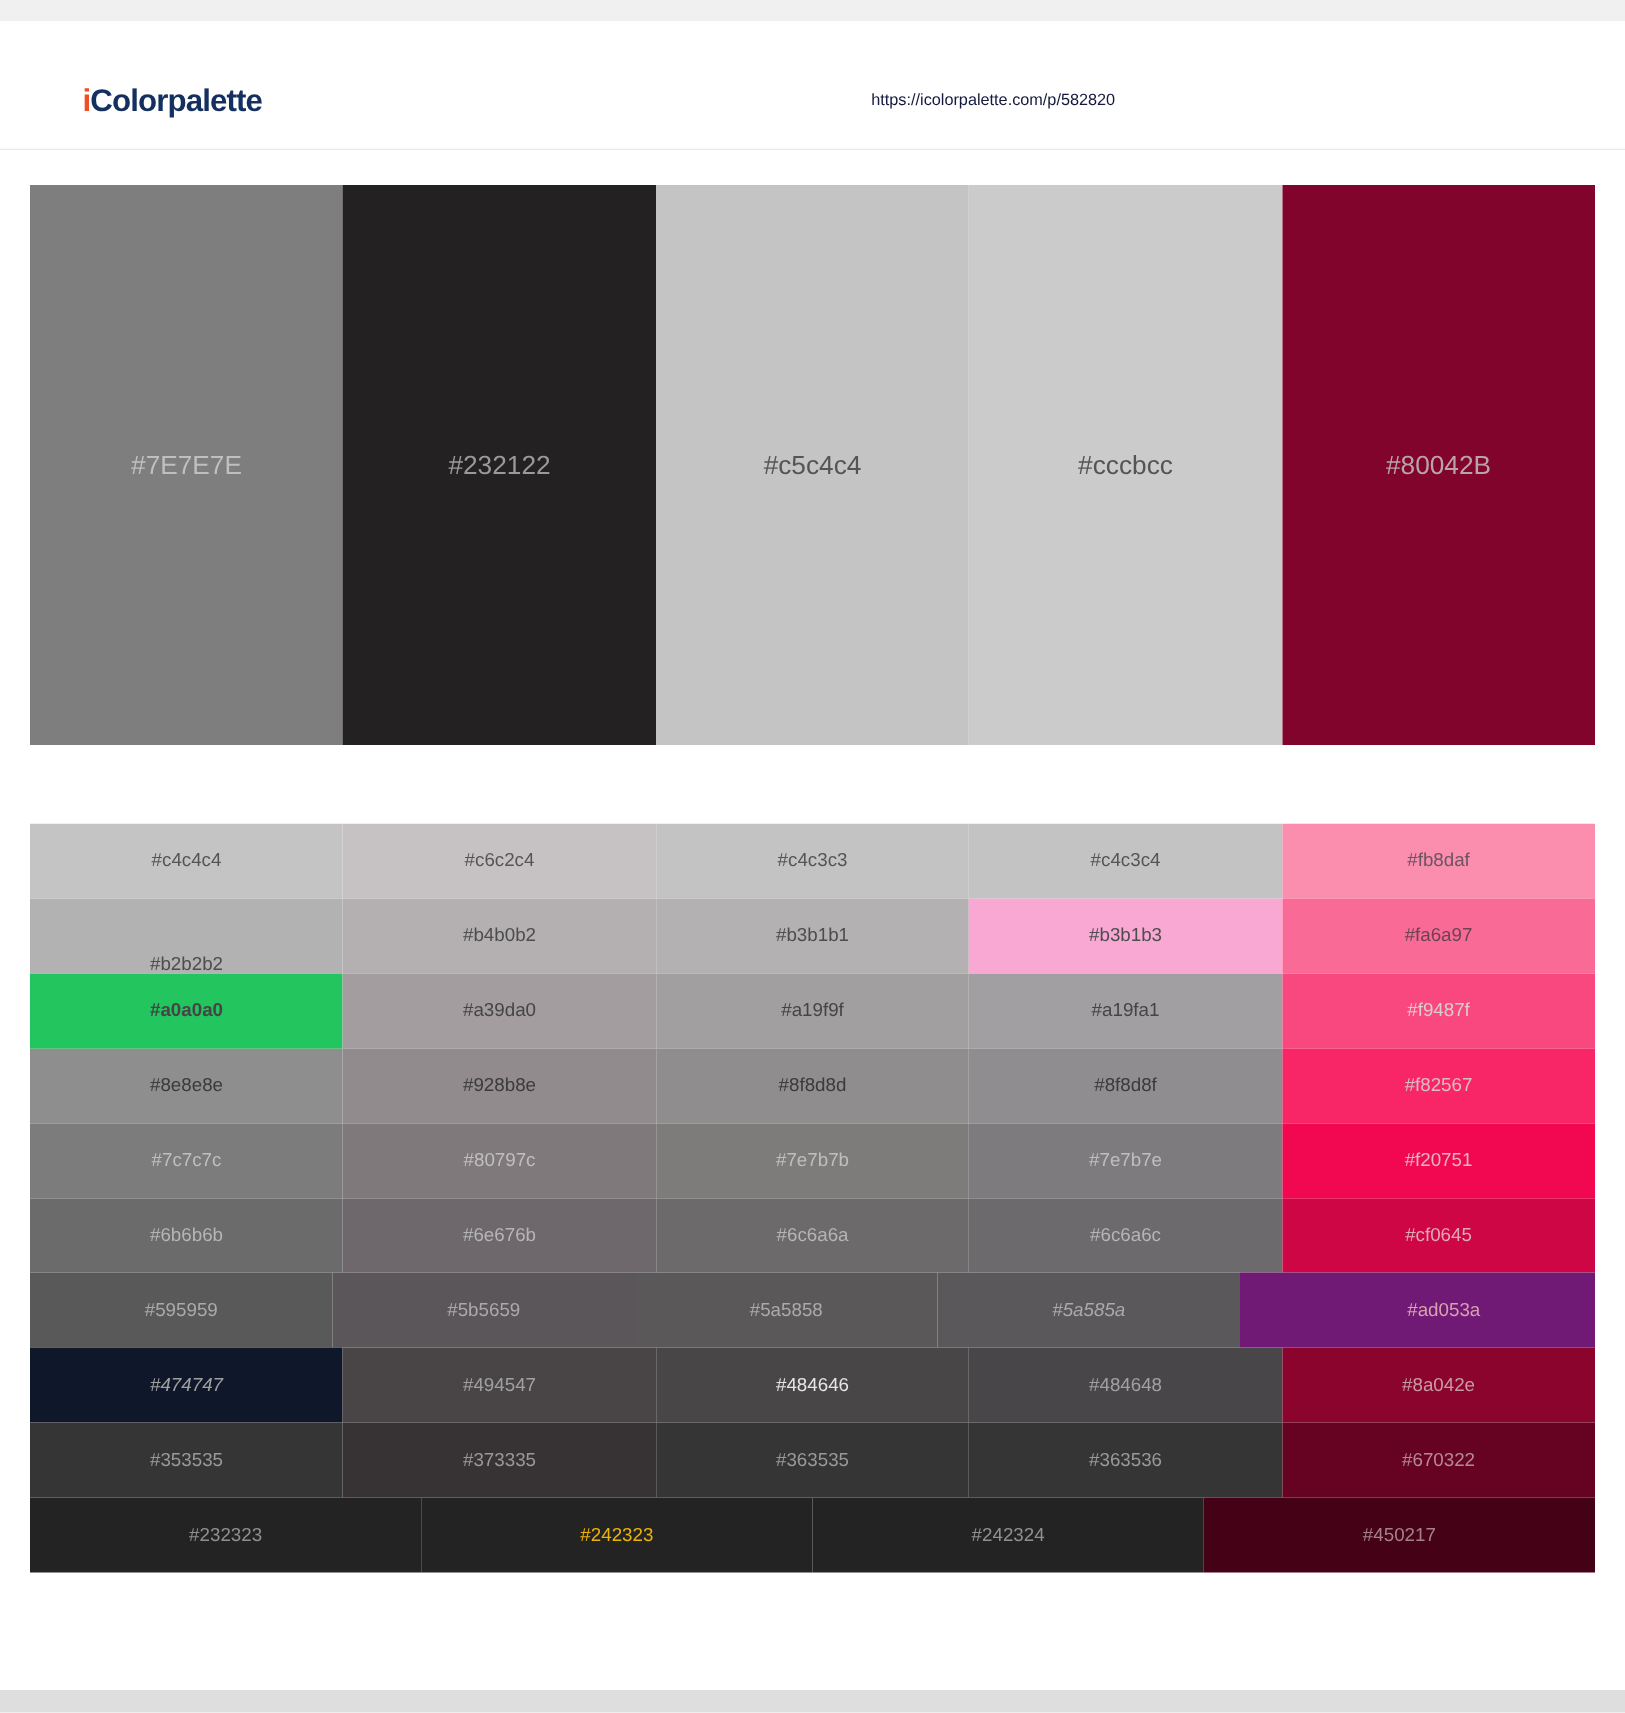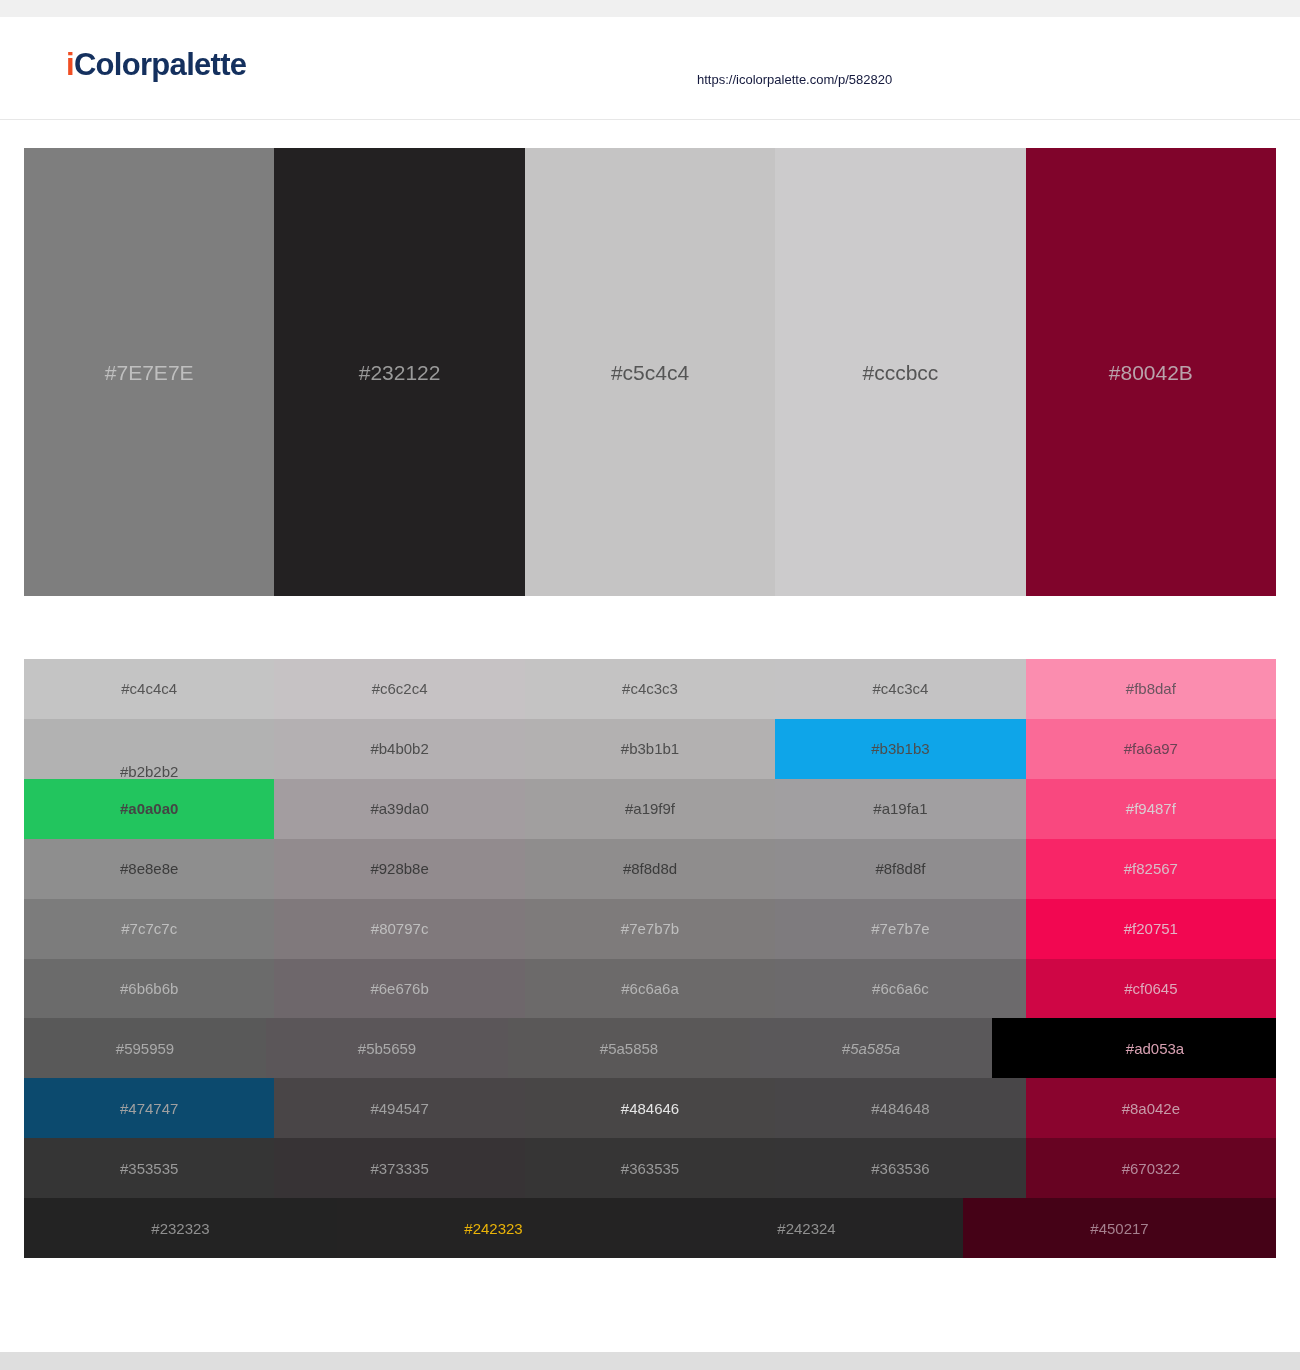--- a/index.html
+++ b/index.html
@@ -22,22 +22,22 @@
   
   .site-header {
     height: 103px;
     background: #ffffff;
     border-bottom: 1px solid #e7e7e7;
     position: relative;
   }
   .logo {
     position: absolute;
     left: 66px;
-    top: 32px;
-    font-size: 31px;
+    top: 52px;
+    font-size: 25px;
     font-weight: bold;
     letter-spacing: -0.7px;
     line-height: 1;
     white-space: nowrap;
   }
   .logo .logo-i { color: #f04e23; }
   .logo .logo-rest { color: #14305e; }
 
   .page-url {
     position: absolute;
@@ -152,21 +152,21 @@
     <div class="shade-row">
       <div class="shade-cell" style="background: rgb(178, 178, 178); align-items: flex-end;">
         <span style="color: rgb(77, 77, 77);">#b2b2b2</span>
       </div>
       <div class="shade-cell" style="background: rgb(180, 176, 178);">
         <span style="color: rgb(77, 77, 77);">#b4b0b2</span>
       </div>
       <div class="shade-cell" style="background: rgb(179, 177, 177);">
         <span style="color: rgb(77, 77, 77);">#b3b1b1</span>
       </div>
-      <div class="shade-cell" style="background: #0ea5e9; justify-content: center;">
+      <div class="shade-cell" style="background: #f9a8d4; justify-content: center;">
         <span style="color: rgb(77, 77, 77);">#b3b1b3</span>
       </div>
       <div class="shade-cell" style="background: rgb(250, 106, 151);">
         <span style="color: rgb(107, 67, 84);">#fa6a97</span>
       </div>
     </div>
     <div class="shade-row">
       <div class="shade-cell" style="background: #22c55e; font-weight: bold;">
         <span style="color: rgb(69, 69, 69);">#a0a0a0</span>
       </div>
@@ -240,26 +240,26 @@
       </div>
       <div class="shade-cell" style="background: rgb(91, 86, 89);">
         <span style="color: rgb(170, 170, 170);">#5b5659</span>
       </div>
       <div class="shade-cell" style="background: rgb(90, 88, 88);">
         <span style="color: rgb(170, 170, 170);">#5a5858</span>
       </div>
       <div class="shade-cell" style="background: rgb(90, 88, 90); font-style: italic;">
         <span style="color: rgb(170, 170, 170);">#5a585a</span>
       </div>
-      <div class="shade-cell" style="background: #000000; padding-left: 42px;">
+      <div class="shade-cell" style="background: #701a75; padding-left: 42px;">
         <span style="color: rgb(216, 161, 178);">#ad053a</span>
       </div>
     </div>
     <div class="shade-row">
-      <div class="shade-cell" style="background: #0c4a6e;">
+      <div class="shade-cell" style="background: #0f172a; font-style: italic;">
         <span style="color: rgb(160, 160, 160);">#474747</span>
       </div>
       <div class="shade-cell" style="background: rgb(73, 69, 71);">
         <span style="color: rgb(160, 160, 160);">#494547</span>
       </div>
       <div class="shade-cell" style="background: rgb(72, 70, 70);">
         <span style="color: #e5e5e5;">#484646</span>
       </div>
       <div class="shade-cell" style="background: rgb(72, 70, 72);">
         <span style="color: rgb(160, 160, 160);">#484648</span>

